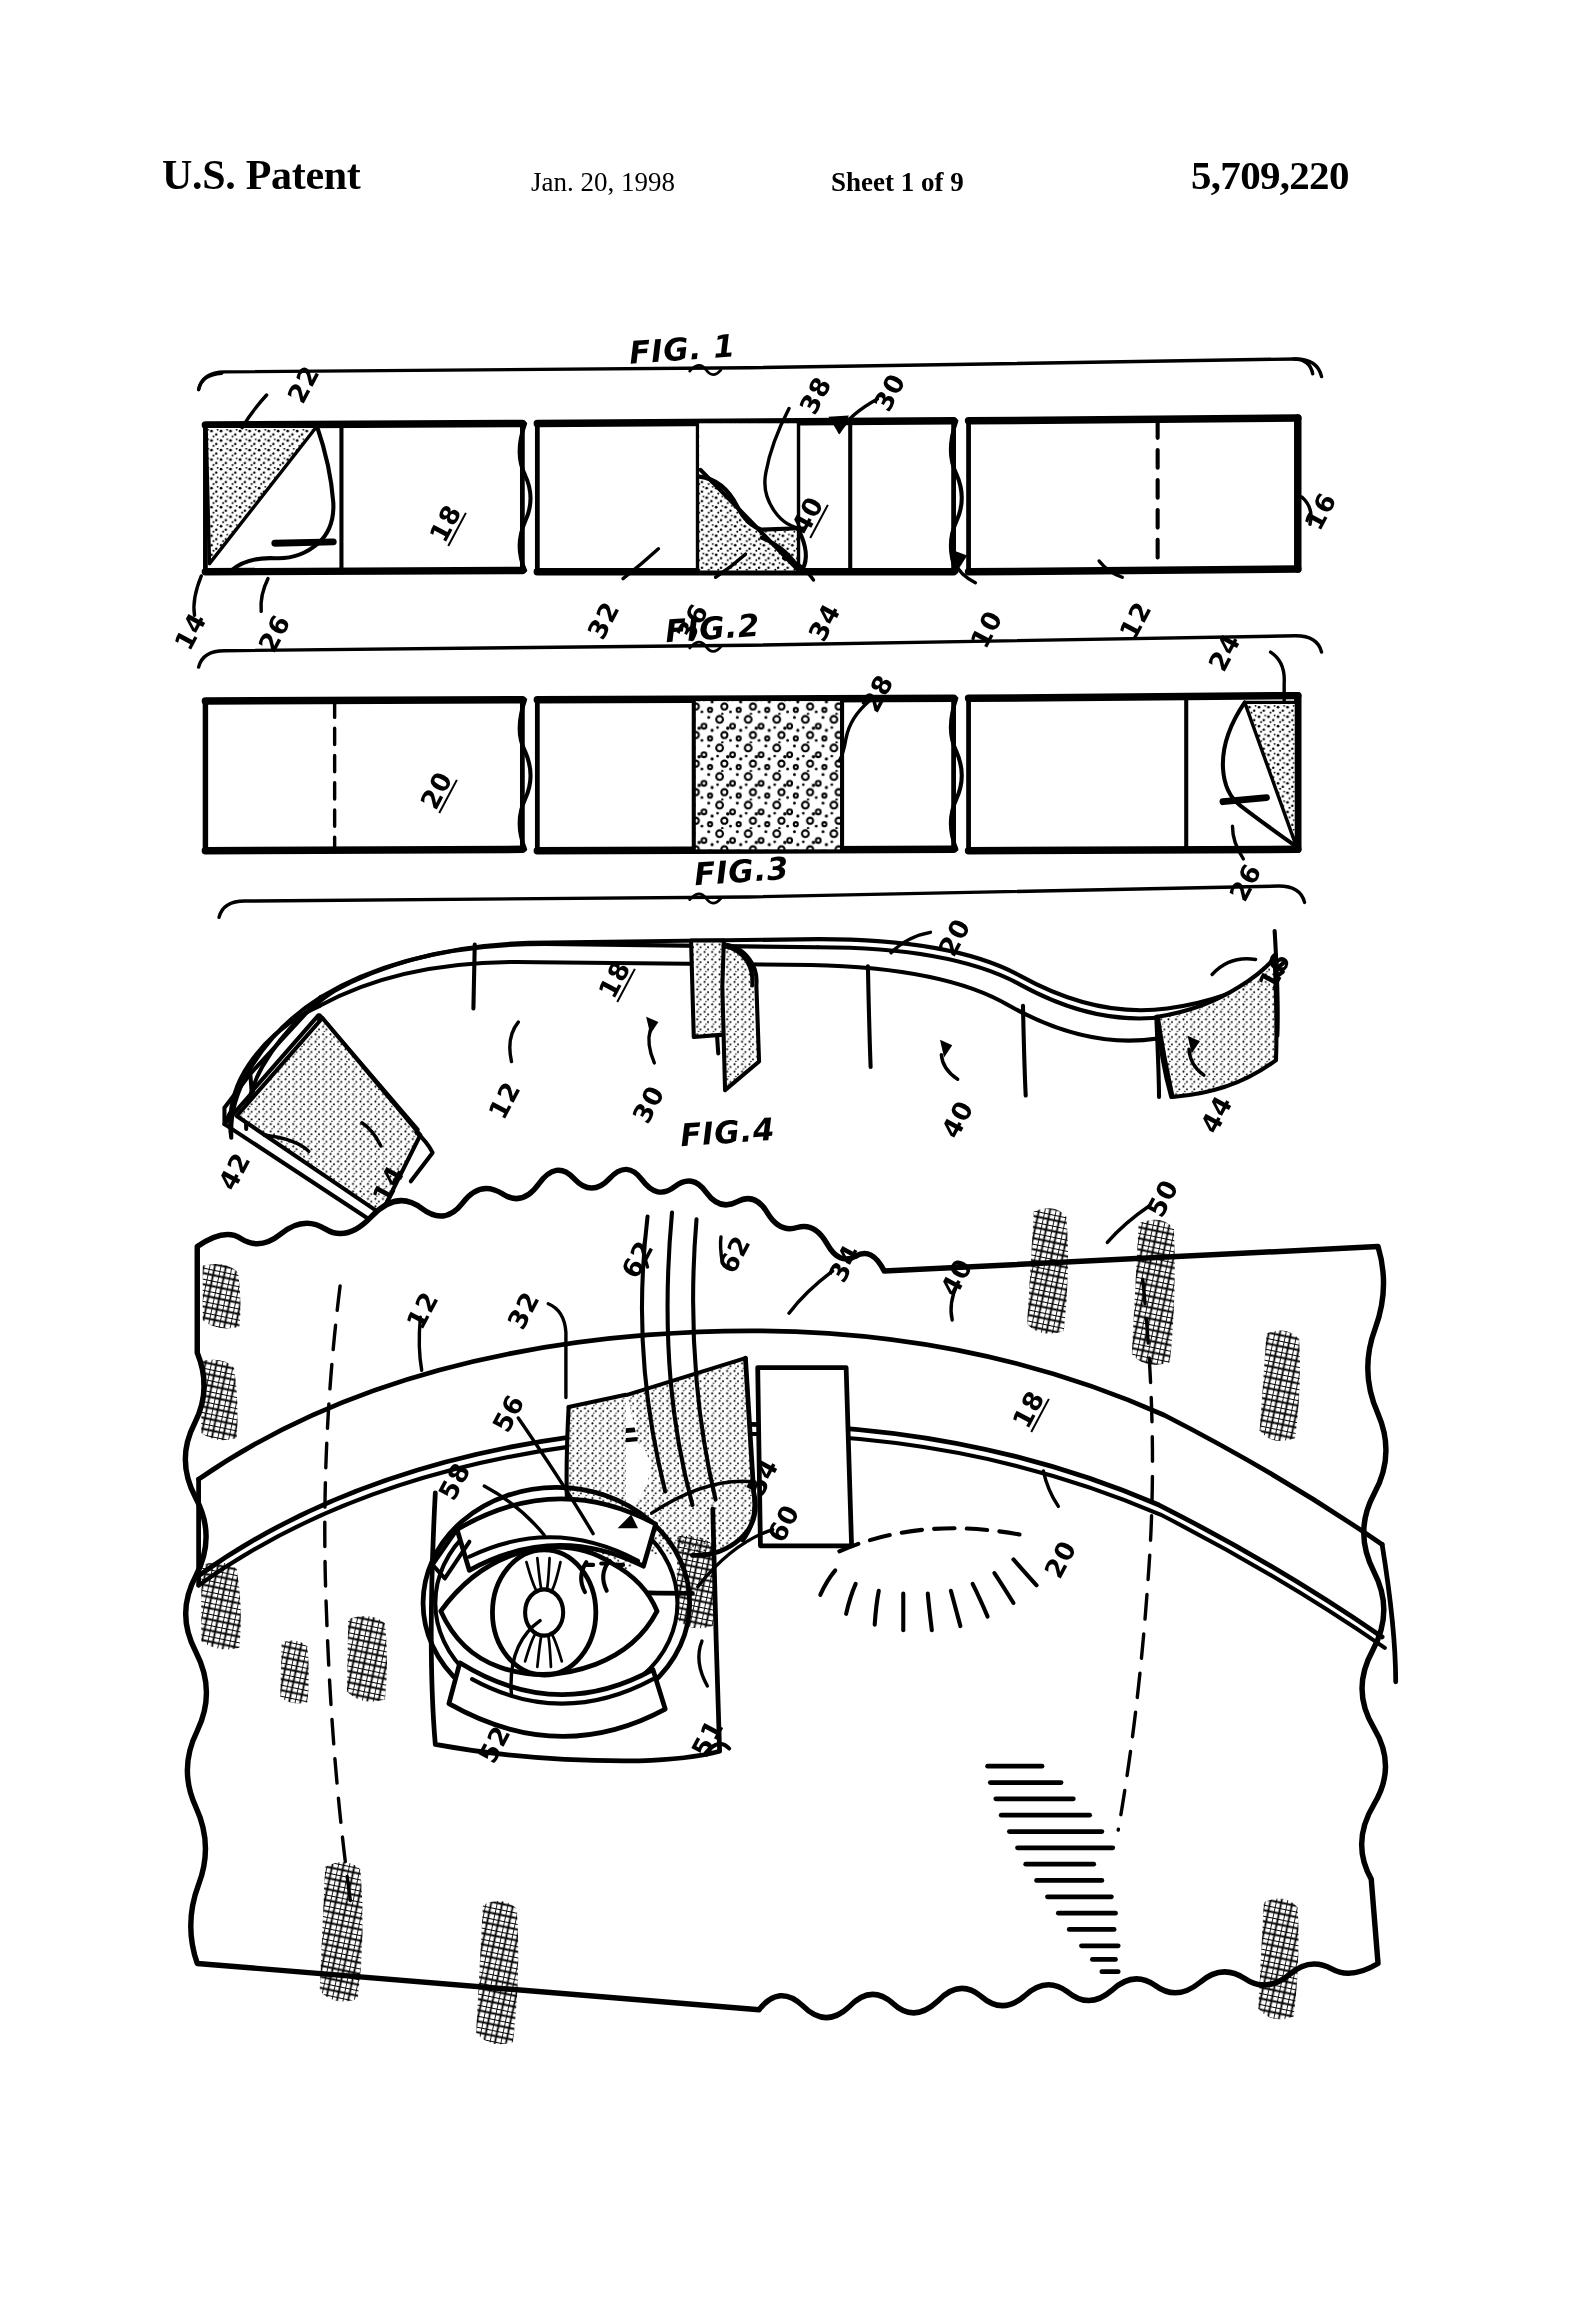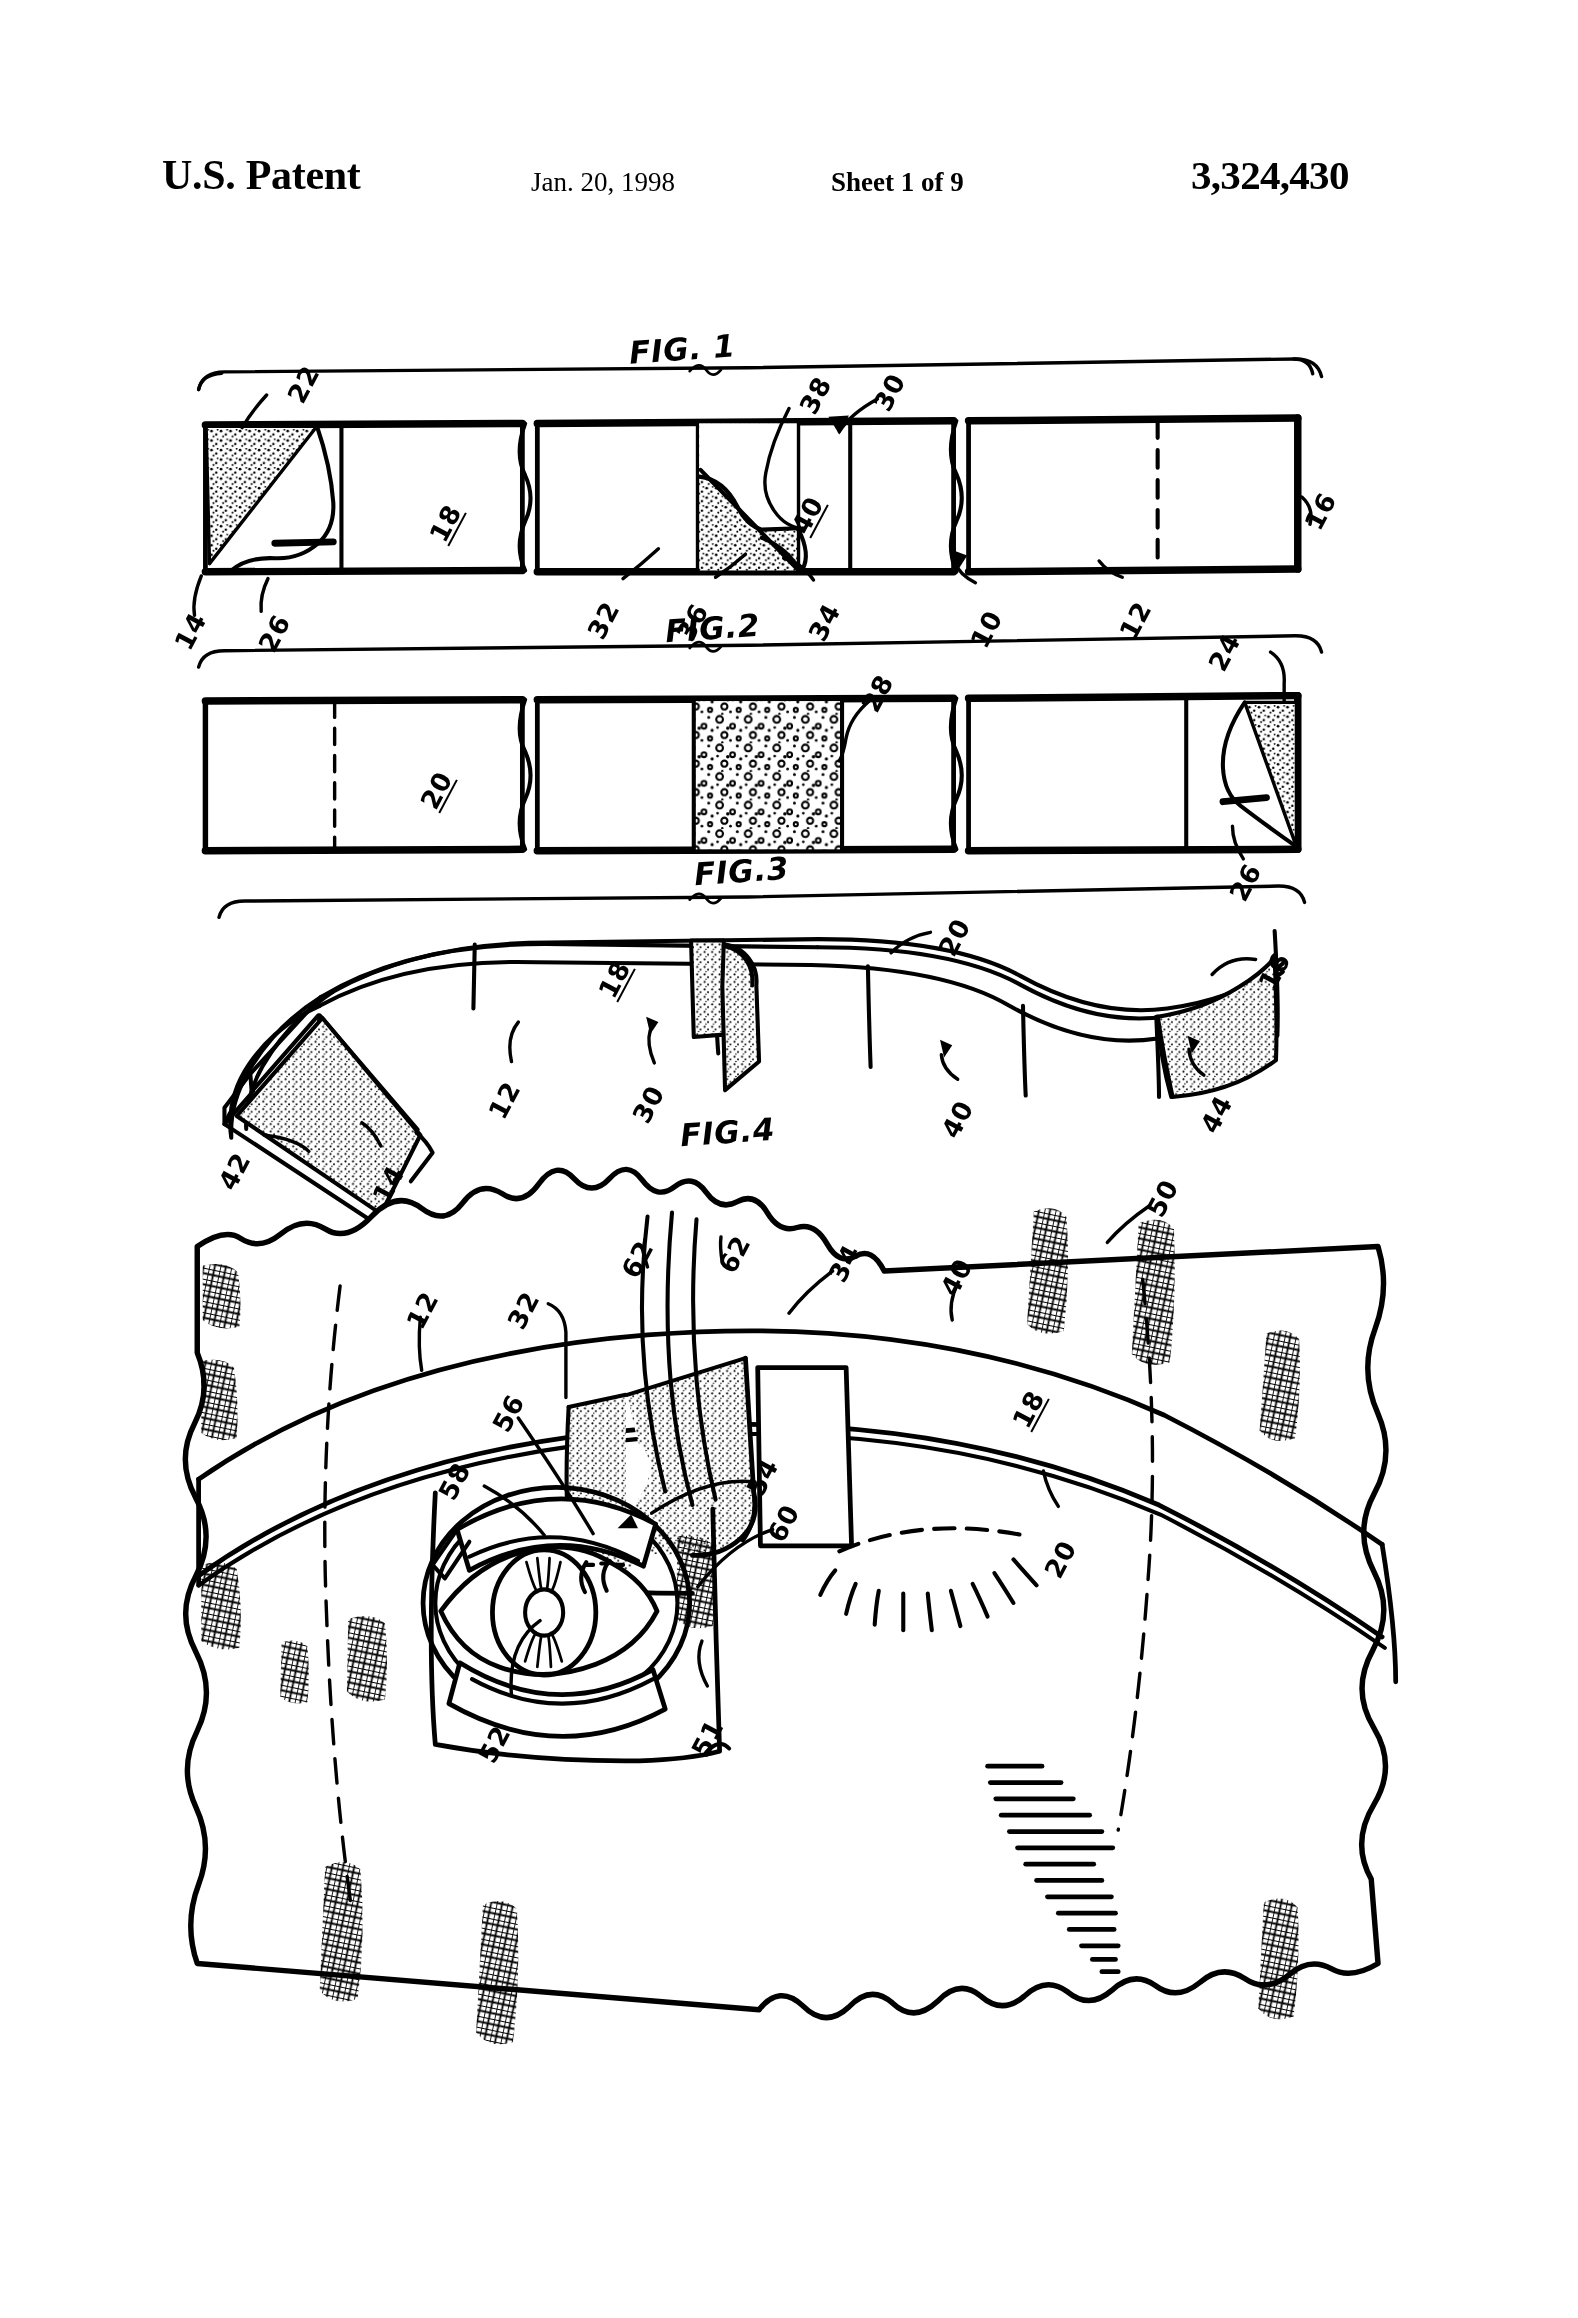--- a/index.html
+++ b/index.html
@@ -84,21 +84,21 @@
   svg { position: absolute; left: 0; top: 0; overflow: visible; }
 </style>
 </head>
 <body>
 
 <div id="sheet">
 
   <div class="hdr" id="hdr-uspatent">U.S. Patent</div>
   <div class="hdr" id="hdr-date">Jan. 20, 1998</div>
   <div class="hdr" id="hdr-sheet">Sheet 1 of 9</div>
-  <div class="hdr" id="hdr-patno">3,324,430</div>
+  <div class="hdr" id="hdr-patno">5,709,220</div>
 
   <svg width="1578" height="2319" viewBox="0 0 2320 3408">
 
     <defs>
 
       <pattern id="stipple" width="14" height="14" patternUnits="userSpaceOnUse">
         <rect width="14" height="14" fill="#fff"></rect>
         <circle cx="3" cy="3" r="2.0" fill="#000"></circle>
         <circle cx="10" cy="8" r="1.8" fill="#000"></circle>
         <circle cx="6" cy="11" r="1.5" fill="#000"></circle>

